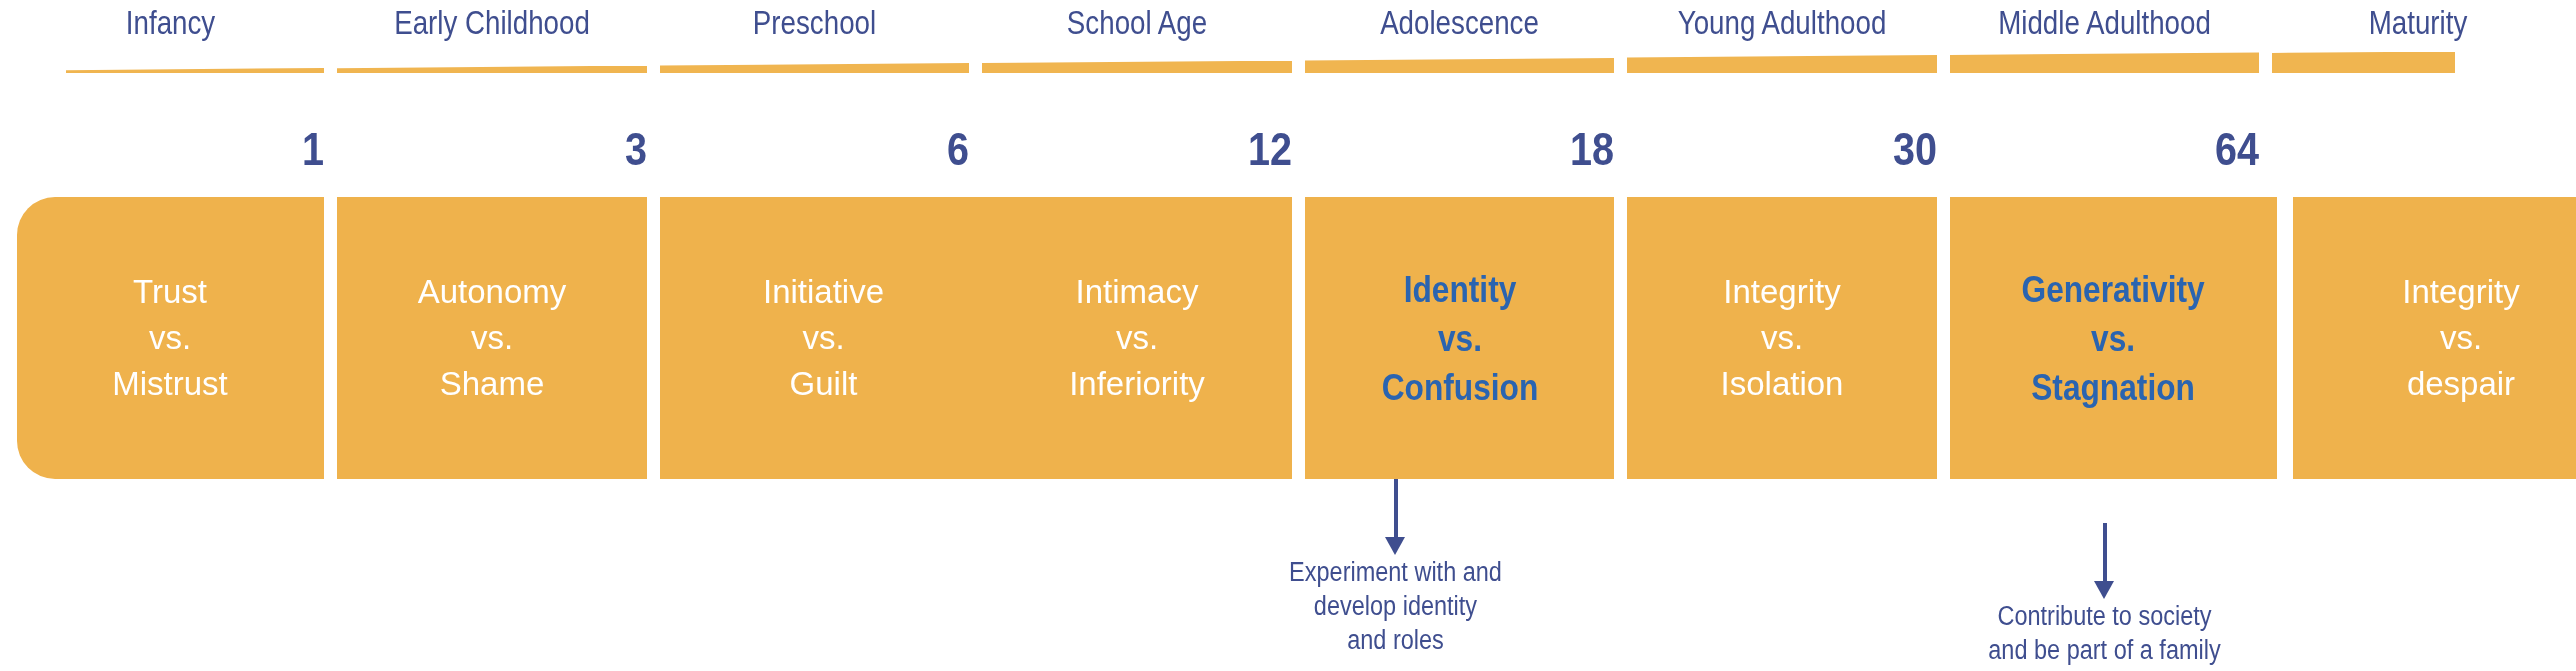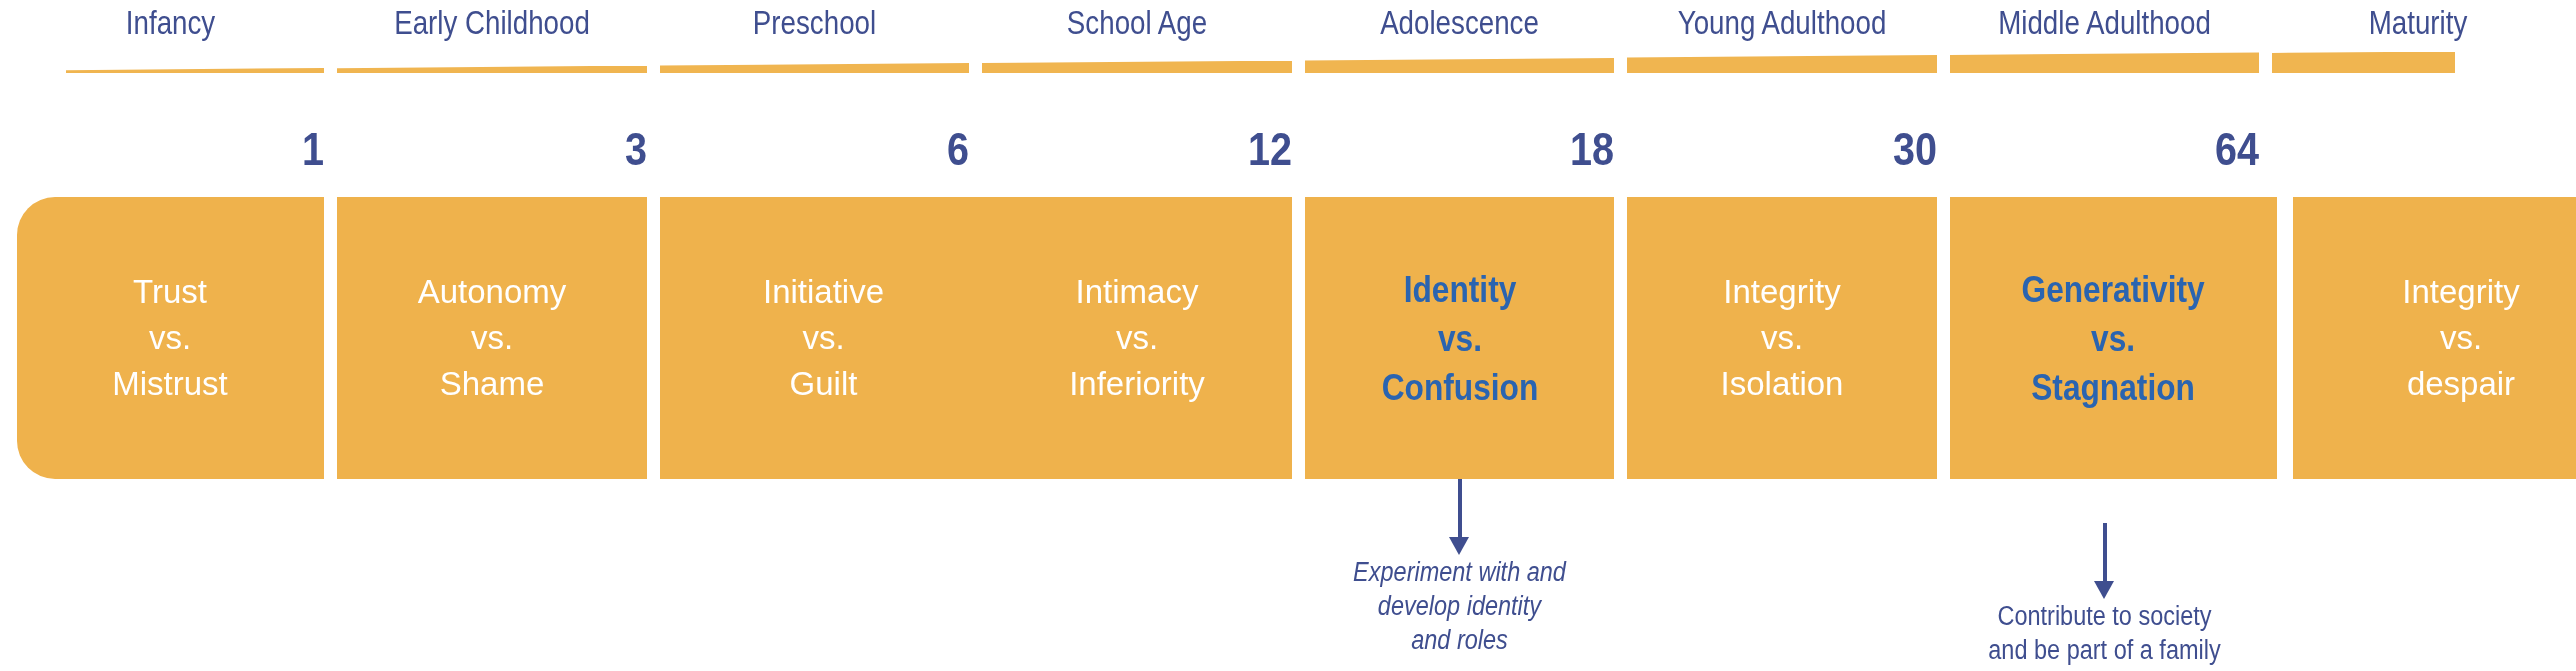--- a/index.html
+++ b/index.html
@@ -135,21 +135,21 @@
 Stagnation</div>
       </div>
       <div class="blk last" style="left: 2272px; width: 336px; margin-left: 21px;">
         <div class="blk-txt">Integrity
 vs.
 despair</div>
       </div>
     </div>
 
   <div id="annos">
-      <div class="anno" style="left: 1278px; width: 363px; font-style: italic;">
+      <div class="anno" style="left: 1214px; width: 363px;">
         <div class="arrow">
           <div class="shaft"></div>
           <div class="head"></div>
         </div>
         <div class="cap">Experiment with and
 develop identity
 and roles</div>
       </div>
       <div class="anno" style="left: 1923px; width: 363px; margin-top: 44px;">
         <div class="arrow">

